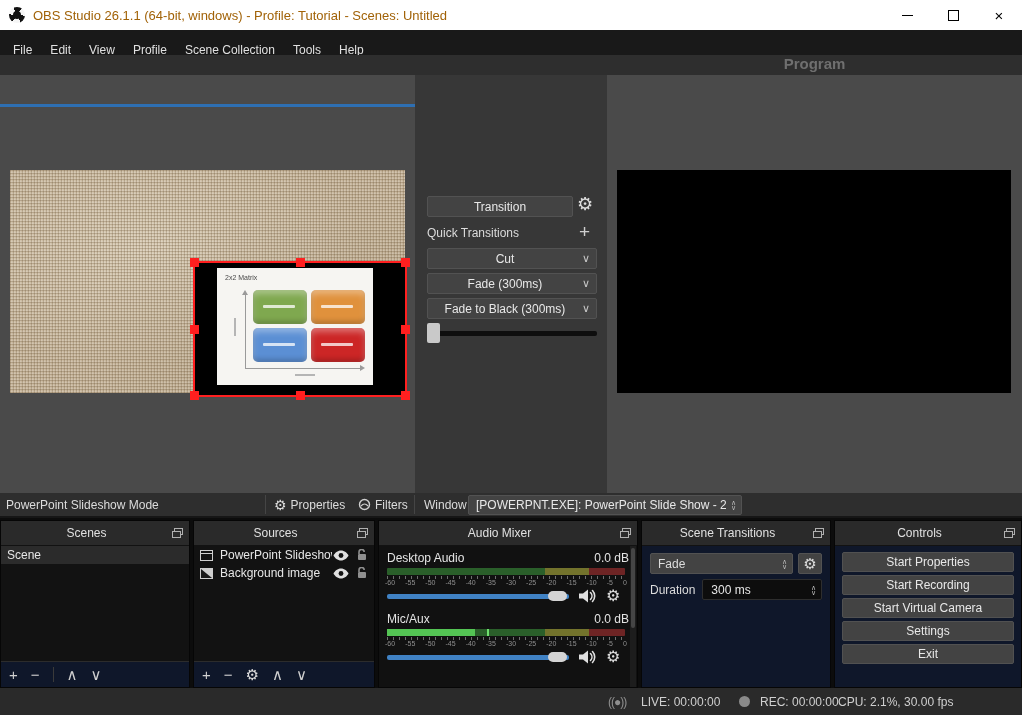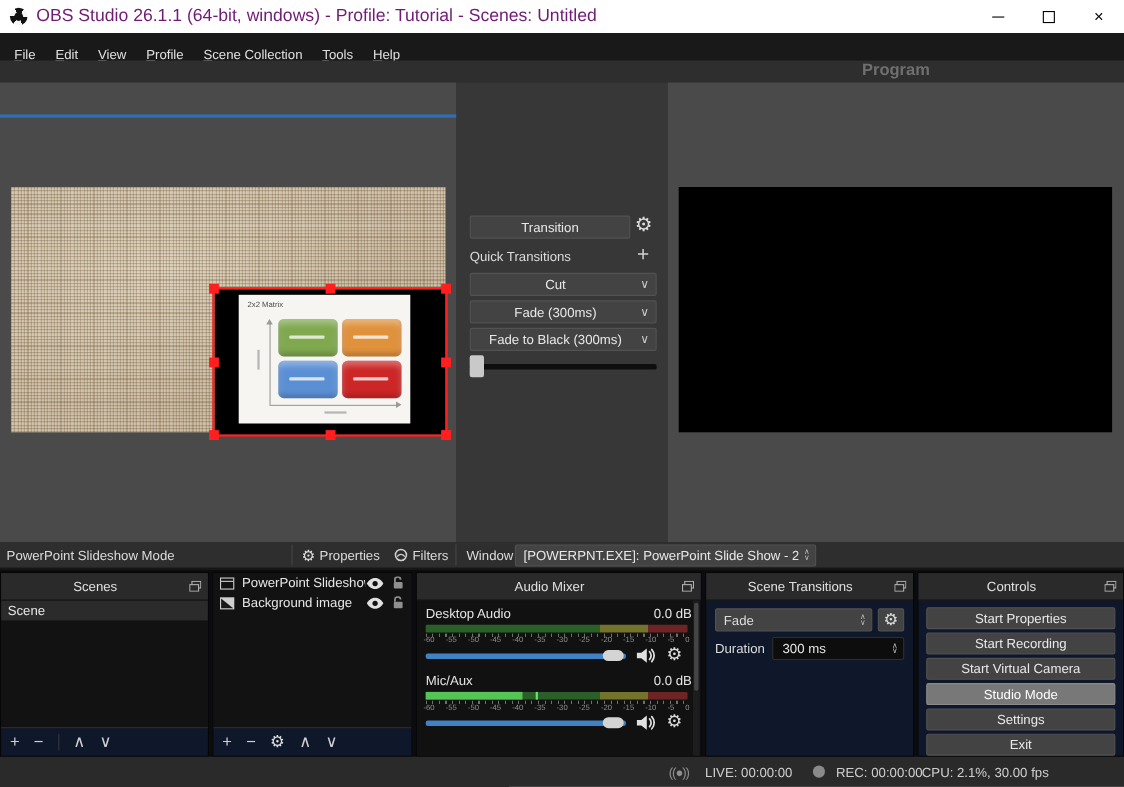--- a/index.html
+++ b/index.html
@@ -5,21 +5,21 @@
   html,body{margin:0;padding:0;background:#666;}
   .app{position:relative;width:1022px;height:715px;background:#282828;
        font-family:"Liberation Sans",sans-serif;overflow:hidden;font-size:12px;color:#dcdcdc;}
 
   
   .titlebar{position:absolute;left:0;top:0;width:100%;height:30px;background:#ffffff;
             display:flex;align-items:center;color:#000;}
   .obs-logo{width:16px;height:16px;border-radius:50%;margin:0 8px 0 9px;position:relative;
             background:conic-gradient(#111 0 35deg,#f5f5f5 35deg 95deg,#111 95deg 155deg,#f5f5f5 155deg 215deg,#111 215deg 275deg,#f5f5f5 275deg 335deg,#111 335deg);}
   .obs-logo::after{content:"";position:absolute;left:4px;top:4px;width:8px;height:8px;border-radius:50%;background:#111;}
-  .title-text{font-size:16px;color:#701a75;}
+  .title-text{font-size:13px;color:#a16207;}
   .win-btns{margin-left:auto;display:flex;height:100%;}
   .win-btn{width:46px;height:100%;display:flex;align-items:center;justify-content:center;}
   .min-glyph{width:11px;height:1px;background:#000;}
   .max-glyph{width:9px;height:9px;border:1px solid #000;}
   .close-glyph{font-size:15px;color:#000;line-height:1;}
 
   
   .menubar{position:absolute;left:0;top:30px;width:100%;height:39px;background:#191919;
            display:flex;align-items:center;padding-left:4px;box-sizing:border-box;}
   .menu-item{display:inline-block;padding:4px 9px;color:#e0e0e0;}
@@ -306,20 +306,29 @@
       <div class="dock-toolbar">
         <span class="tb-icon">+</span>
         <span class="tb-icon">−</span>
         <span class="tb-div"></span>
         <span class="tb-icon">∧</span>
         <span class="tb-icon">∨</span>
       </div>
     </div>
 
     <div class="dock d-sources">
+      <div class="dock-header">
+        <span class="dock-title">Sources</span>
+        <span class="dock-icon">
+          <svg width="11" height="10" viewBox="0 0 11 10">
+              <rect x="2.5" y="0.5" width="8" height="6" fill="none" stroke="#b0b0b0"></rect>
+              <rect x="0.5" y="3.5" width="8" height="6" fill="#2a2a2a" stroke="#b0b0b0"></rect>
+            </svg>
+        </span>
+      </div>
       <div class="list">
         <div class="list-row">
           <span class="src-icon win-cap"></span>
           <span class="src-name">PowerPoint Slideshow Mode</span>
           <span class="row-icons">
             <span>
               <svg width="16" height="11" viewBox="0 0 16 11">
                   <path d="M8 0.5C4.5 0.5 1.8 3 0.5 5.5 1.8 8 4.5 10.5 8 10.5s6.2-2.5 7.5-5C14.2 3 11.5 0.5 8 0.5z" fill="#e0e0e0"></path>
                   <circle cx="8" cy="5.5" r="2.4" fill="#121212"></circle>
                 </svg>
@@ -498,21 +507,20 @@
           <svg width="11" height="10" viewBox="0 0 11 10">
               <rect x="2.5" y="0.5" width="8" height="6" fill="none" stroke="#b0b0b0"></rect>
               <rect x="0.5" y="3.5" width="8" height="6" fill="#2a2a2a" stroke="#b0b0b0"></rect>
             </svg>
         </span>
       </div>
       <div class="controls-body">
         <div class="ctl-btn">Start Properties</div>
         <div class="ctl-btn">Start Recording</div>
         <div class="ctl-btn">Start Virtual Camera</div>
-        <div class="ctl-btn ctl-active">Studio Mode</div>
         <div class="ctl-btn">Settings</div>
         <div class="ctl-btn">Exit</div>
       </div>
     </div>
 
   </div>
 
   <div class="statusbar">
     <div class="sb-item" style="left:608px;">
         <span class="live-icon">((●))</span>

